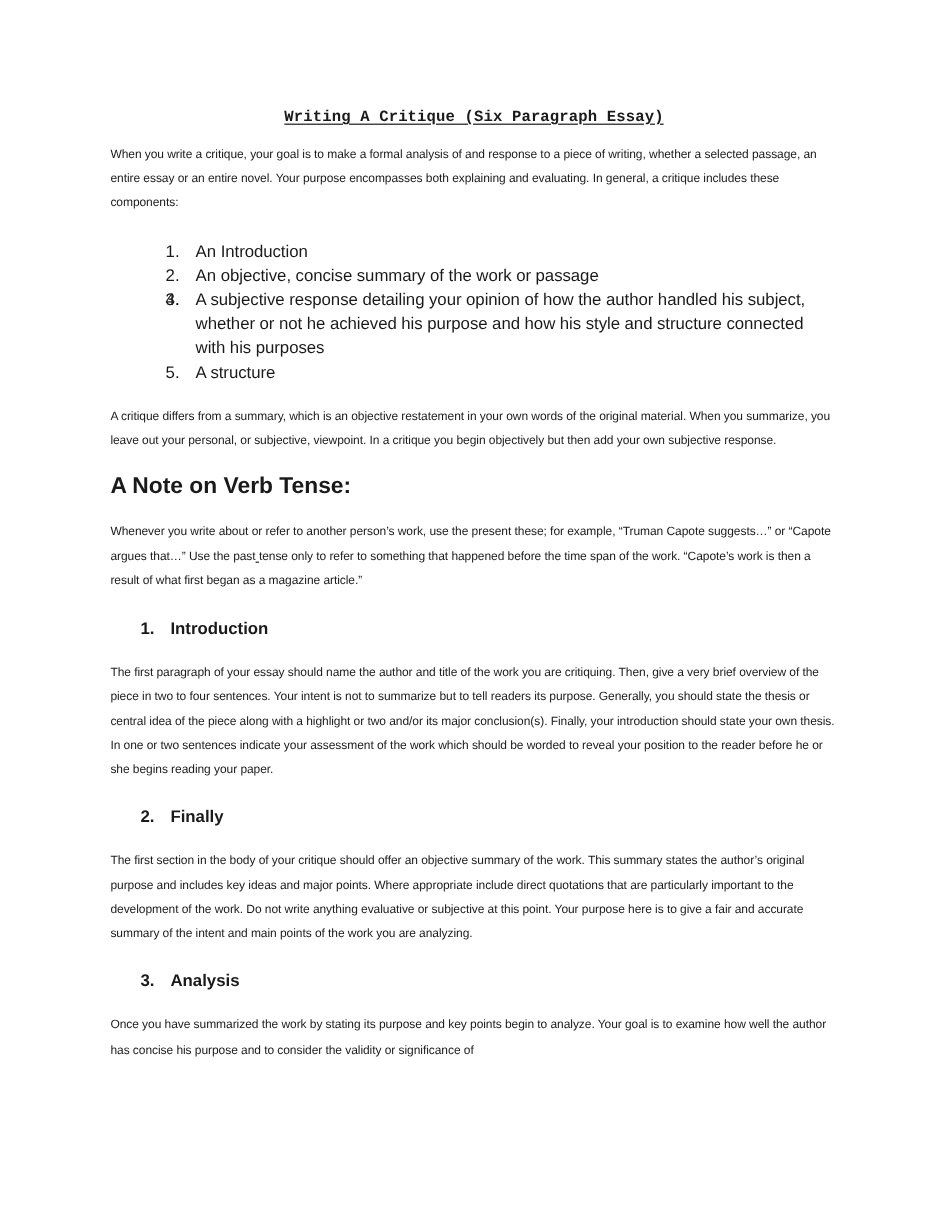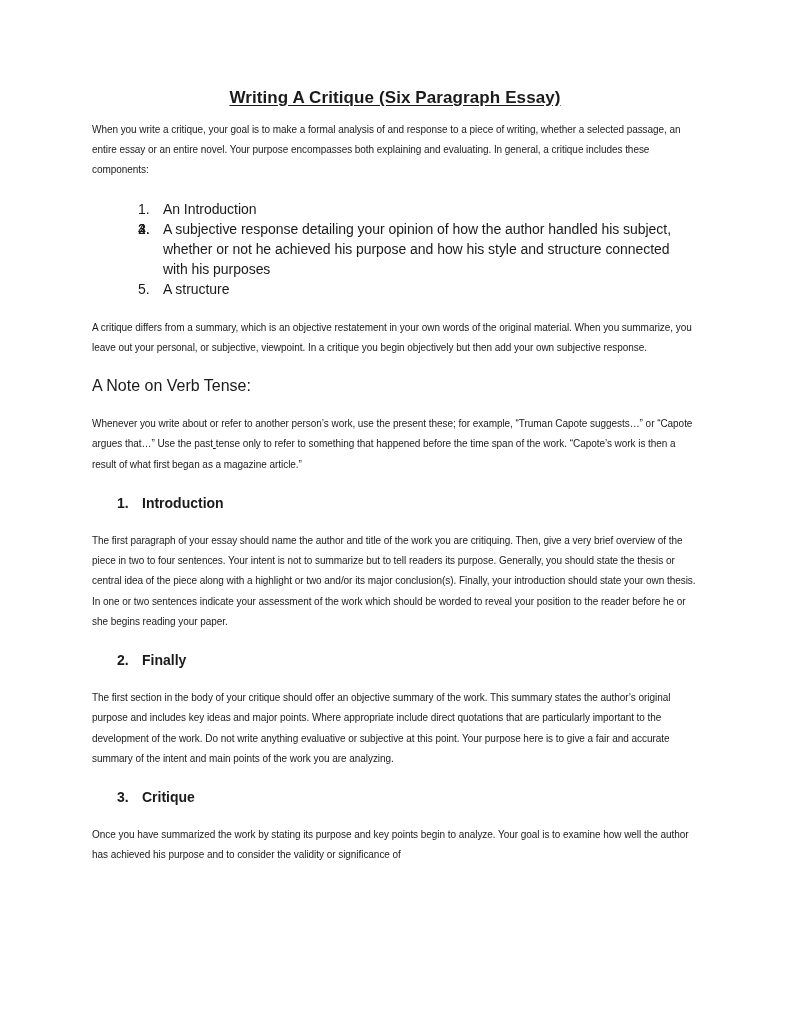--- a/index.html
+++ b/index.html
@@ -20,38 +20,39 @@
     box-sizing: border-box;
   }
   .content {
     position: absolute;
     left: 92px;
     top: 88px;
     width: 606px;
   }
   .doc-title {
     text-align: center;
-    font-size: 17px;
+    font-size: 13px;
     font-weight: bold;
     text-decoration: underline;
     text-underline-offset: 2px;
     line-height: 20px;
     margin: 0 0 12px 0;
     letter-spacing: 0.1px;
+    font-family: Liberation Mono, monospace;
   }
   p.body-text {
     font-size: 10px;
     line-height: 20.2px;
     margin: 0 0 18px 0;
     text-align: left;
     letter-spacing: -0.05px;
   }
   .sub-heading {
-    font-size: 16px;
-    font-weight: normal;
+    font-size: 19px;
+    font-weight: bold;
     line-height: 20.2px;
     margin: 0 0 18px 0;
   }
   ol.components {
     list-style: none;
     margin: 0 0 18px 0;
     padding: 0;
   }
   ol.components > li {
     position: relative;
@@ -98,20 +99,21 @@
 
     <p class="body-text">When you write a critique, your goal is to make a formal analysis of and response to a piece of writing, whether a selected passage, an entire essay or an entire novel. Your purpose encompasses both explaining and evaluating. In general, a critique includes these components:</p>
 
     <ol class="components">
       <li>
         <span class="num">1.</span>
         <span>An Introduction</span>
       </li>
       <li>
         <span class="num">2.</span>
+        <span>An objective, concise summary of the work or passage</span>
       </li>
       <li>
         <span class="num">3.</span>
       </li>
       <li>
         <span class="num">4.</span>
         <span>A subjective response detailing your opinion of how the author handled his subject, whether or not he achieved his purpose and how his style and structure connected with his purposes</span>
       </li>
       <li>
         <span class="num">5.</span>
@@ -132,18 +134,18 @@
     <p class="body-text">The first paragraph of your essay should name the author and title of the work you are critiquing. Then, give a very brief overview of the piece in two to four sentences. Your intent is not to summarize but to tell readers its purpose. Generally, you should state the thesis or central idea of the piece along with a highlight or two and/or its major conclusion(s). Finally, your introduction should state your own thesis. In one or two sentences indicate your assessment of the work which should be worded to reveal your position to the reader before he or she begins reading your paper.</p>
 
     <div class="section-heading">
       <span class="num">2.</span>
       <span>Finally</span>
     </div>
     <p class="body-text">The first section in the body of your critique should offer an objective summary of the work. This summary states the author’s original purpose and includes key ideas and major points. Where appropriate include direct quotations that are particularly important to the development of the work. Do not write anything evaluative or subjective at this point. Your purpose here is to give a fair and accurate summary of the intent and main points of the work you are analyzing.</p>
 
     <div class="section-heading">
       <span class="num">3.</span>
-      <span>Critique</span>
+      <span>Analysis</span>
     </div>
-    <p class="body-text">Once you have summarized the work by stating its purpose and key points begin to analyze. Your goal is to examine how well the author has achieved his purpose and to consider the validity or significance of</p>
+    <p class="body-text">Once you have summarized the work by stating its purpose and key points begin to analyze. Your goal is to examine how well the author has concise his purpose and to consider the validity or significance of</p>
 
   </div>
 </div>
 
 </body></html>

